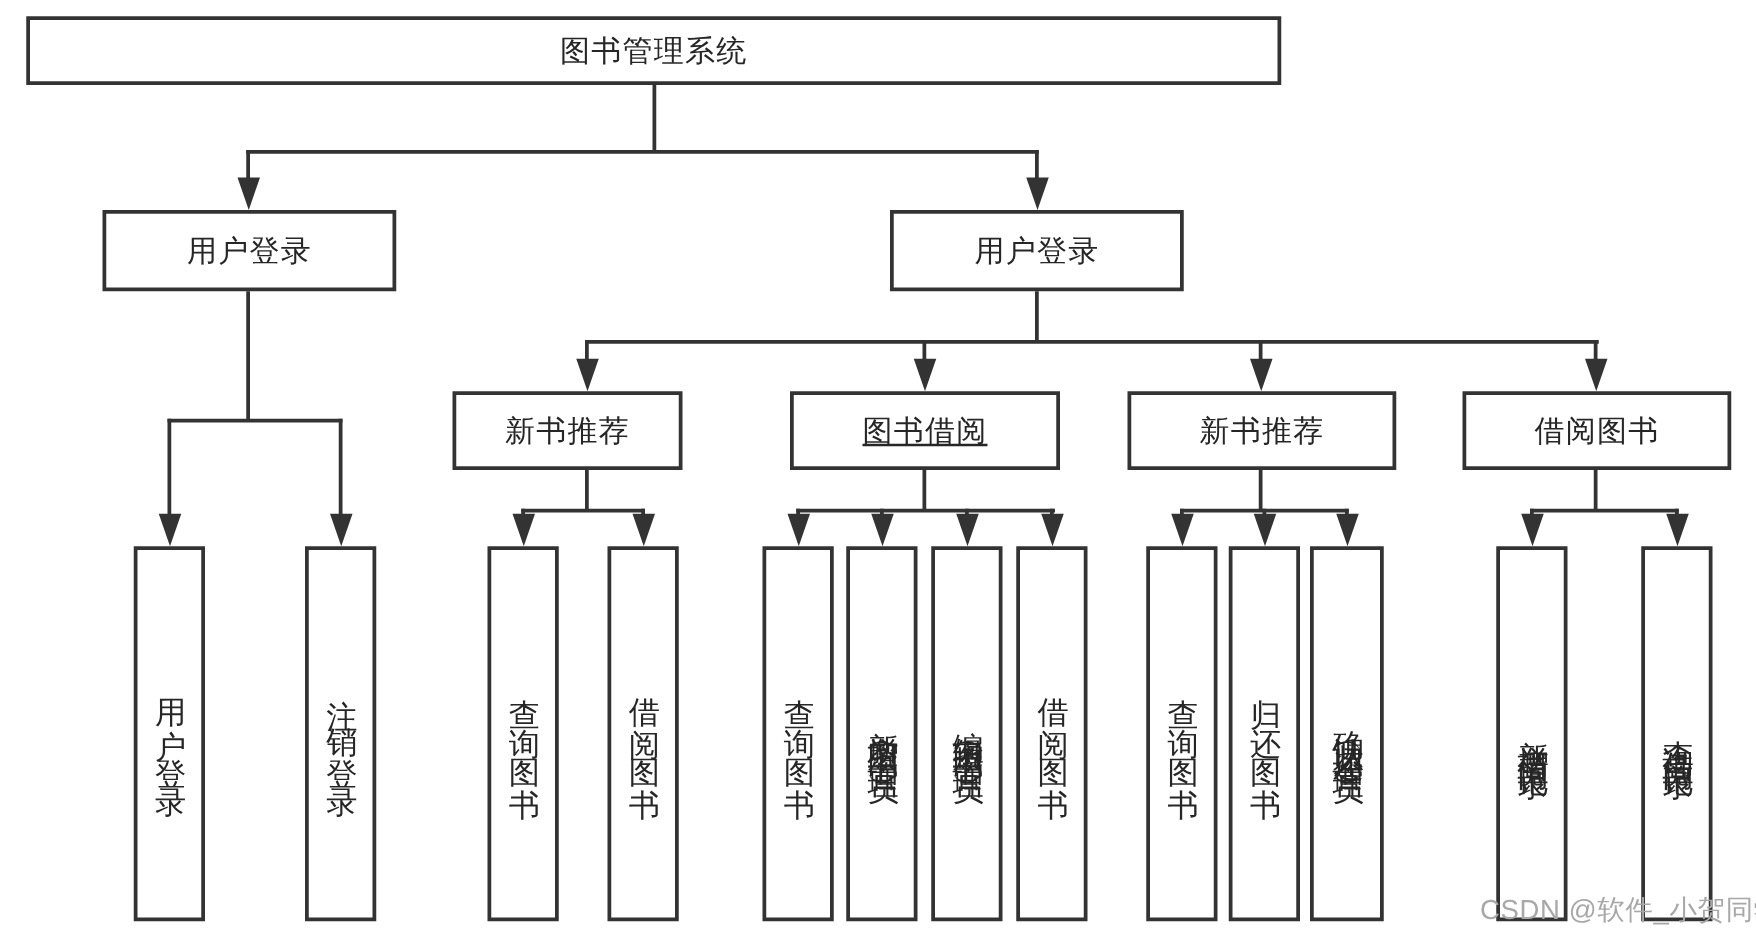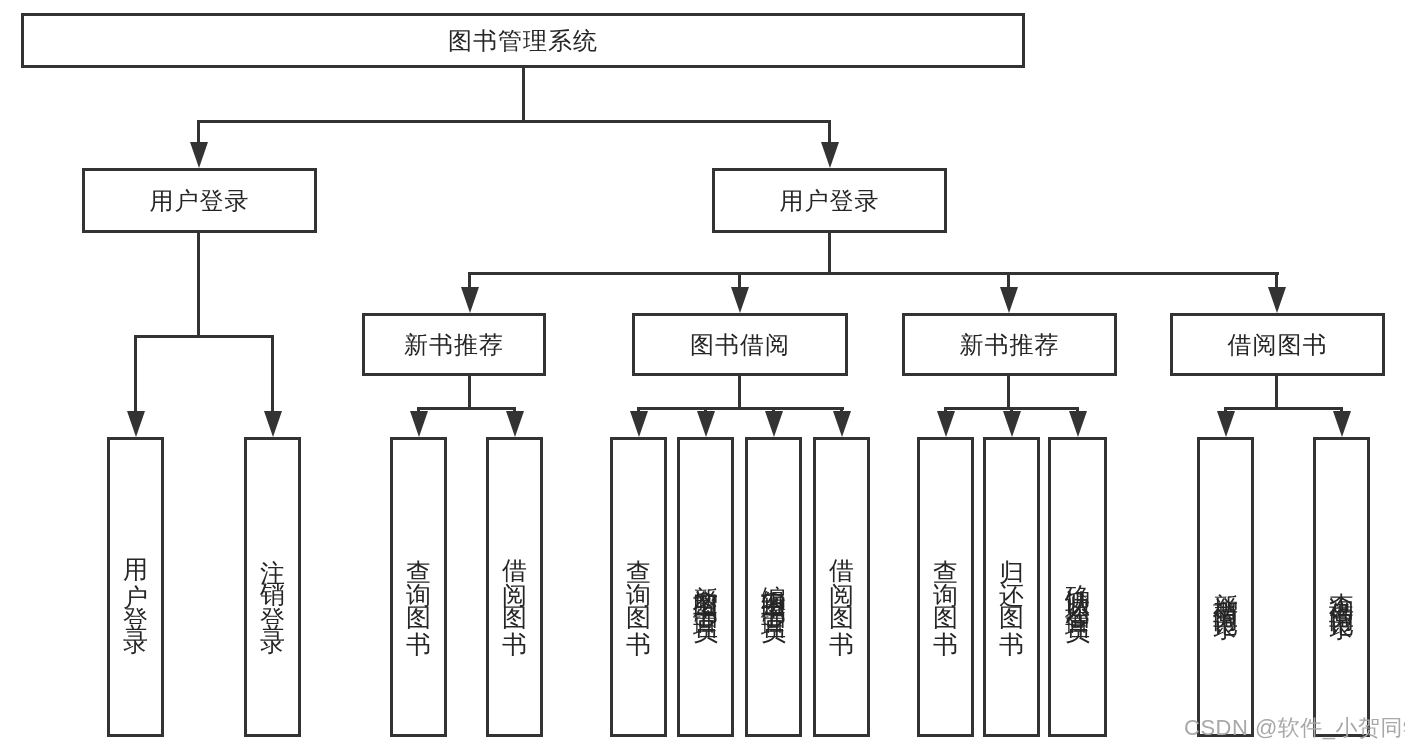--- a/index.html
+++ b/index.html
@@ -67,21 +67,21 @@
   <div class="box hbox" style="left:82px; top:168px; width:235px; height:65px;">
     <span>用户登录</span>
   </div>
   <div class="box hbox" style="left:712px; top:168px; width:235px; height:65px;">
     <span>用户登录</span>
   </div>
 
   <div class="box hbox" style="left:362px; top:313px; width:184px; height:63px;">
     <span>新书推荐</span>
   </div>
-  <div class="box hbox" style="left:632px; top:313px; width:216px; height:63px;">
+  <div class="box hbox" style="left:632px; top:313px; width:216px; height:63px;text-decoration:underline;">
     <span>图书借阅</span>
   </div>
   <div class="box hbox" style="left:902px; top:313px; width:215px; height:63px;">
     <span>新书推荐</span>
   </div>
   <div class="box hbox" style="left:1170px; top:313px; width:215px; height:63px;">
     <span>借阅图书</span>
   </div>
 
   <div class="box vbox" style="left:107px; top:437px; width:57px; height:300px;">

